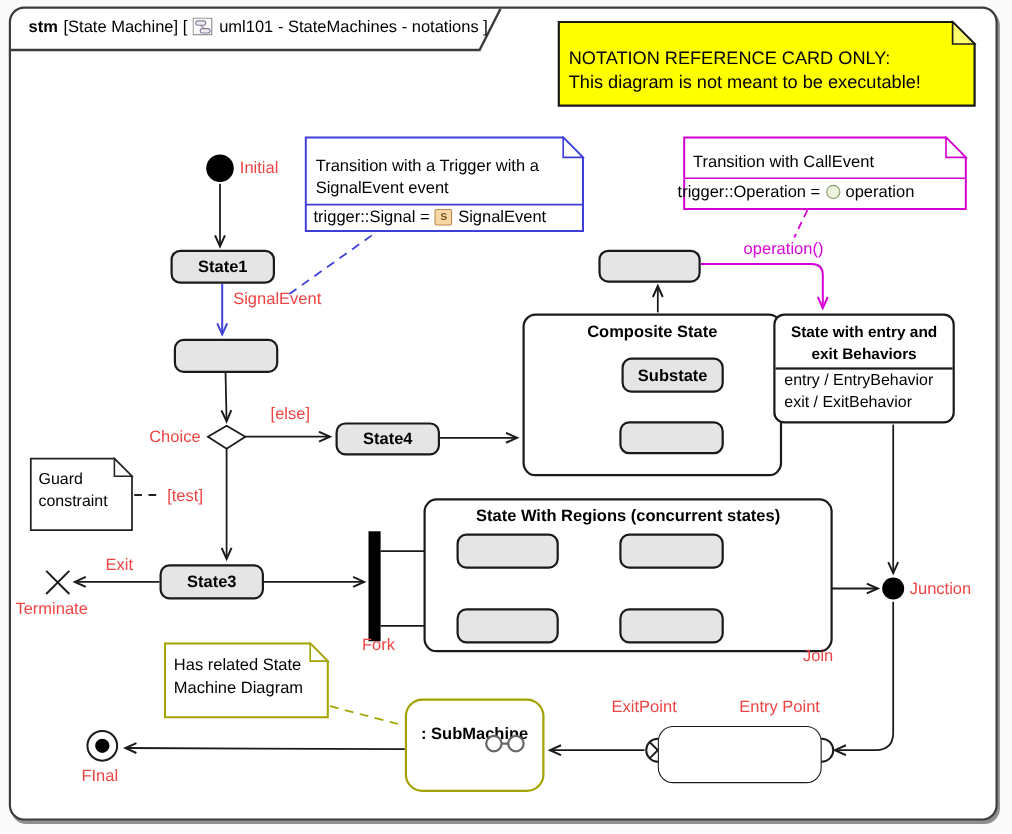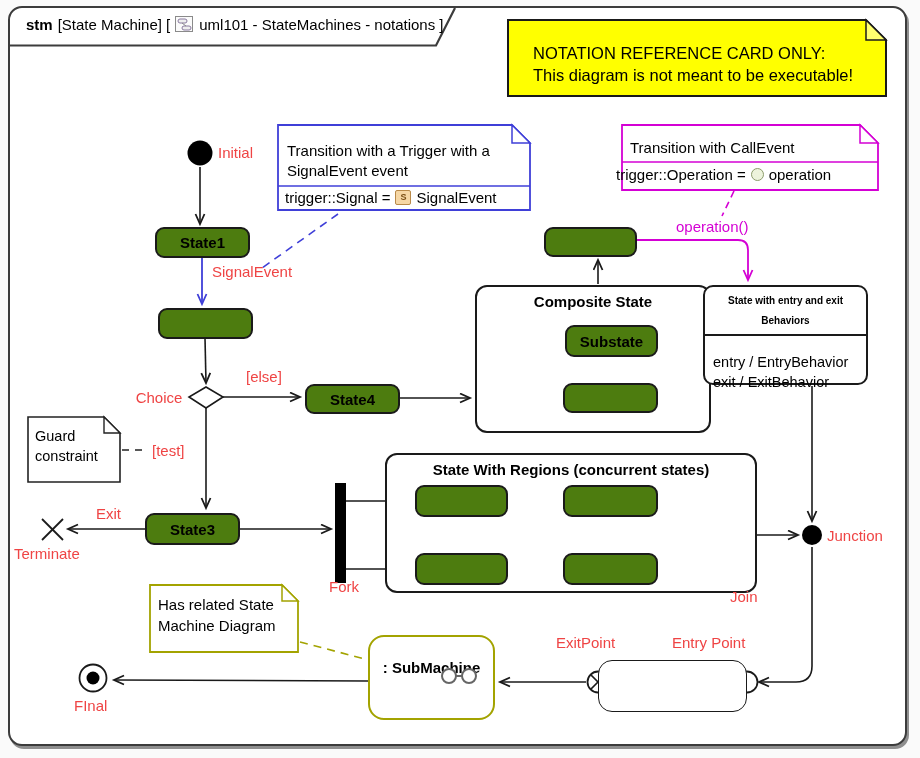--- a/index.html
+++ b/index.html
@@ -2,21 +2,21 @@
 <html><head>
 <meta charset="utf-8">
 <style>
   html,body{margin:0;padding:0;background:#fafafa;}
   .canvas{position:relative;width:920px;height:758px;background:#fafafa;
           font-family:"Liberation Sans",sans-serif;overflow:hidden;}
   .frame{position:absolute;left:8px;top:6px;width:899px;height:740px;
          border:2.5px solid #3c3c3c;border-radius:14px;background:#fff;
          box-shadow:2px 3px 0 #8f8f8f;box-sizing:border-box;}
   svg.layer{position:absolute;left:0;top:0;width:920px;height:758px;z-index:2;}
-  .state{position:absolute;background:#4d7c0f;border:2px solid #1a1a1a;border-radius:9px;
+  .state{position:absolute;background:#e5e5e5;border:2px solid #1a1a1a;border-radius:9px;
          display:flex;align-items:center;justify-content:center;font-weight:bold;
          font-size:15px;color:#000;box-sizing:border-box;z-index:3;}
   .bigstate{position:absolute;background:#fff;border:2px solid #1a1a1a;border-radius:12px;
          box-sizing:border-box;z-index:3;}
   .bigtitle{font-weight:bold;font-size:15px;text-align:center;margin-top:6px;color:#000;}
   .lbl{position:absolute;font-size:15px;color:#ef4444;white-space:nowrap;z-index:5;}
   .tabtext{position:absolute;left:26px;top:16px;font-size:15px;color:#000;z-index:5;
            display:flex;align-items:center;gap:5px;}
   .note-text{position:absolute;z-index:5;color:#000;}
   .expr{position:absolute;z-index:5;display:flex;align-items:center;gap:5px;font-size:15px;color:#000;}
@@ -174,22 +174,22 @@
 
   <div class="bigstate" style="left:475px;top:285px;width:236px;height:148px;">
     <div class="bigtitle">Composite State</div>
   </div>
   <div class="state" style="left:565px;top:325px;width:93px;height:32px;">
     <span>Substate</span>
   </div>
   <div class="state" style="left:563px;top:383px;width:95px;height:30px;"></div>
 
   <div class="bigstate" style="left:703px;top:285px;width:165px;height:100px;border-radius:10px;">
-    <div style="font-weight:bold;font-size:10px;text-align:center;padding:4px 6px 3px 6px;border-bottom:2px solid #1a1a1a;line-height:20px;">State with entry and exit Behaviors</div>
-    <div style="padding:16px 8px;font-size:14.5px;line-height:20px;">
+    <div style="font-weight:bold;font-size:14px;text-align:center;padding:4px 6px 3px 6px;border-bottom:2px solid #1a1a1a;line-height:20px;">State with entry and exit Behaviors</div>
+    <div style="padding:0 8px;font-size:14.5px;line-height:20px;">
       <div>entry / EntryBehavior</div>
       <div>exit / ExitBehavior</div>
     </div>
   </div>
 
   <div class="bigstate" style="left:385px;top:453px;width:372px;height:140px;">
     <div class="bigtitle" style="font-size:15px;">State With Regions (concurrent states)</div>
   </div>
   <div class="state" style="left:415px;top:485px;width:93px;height:32px;"></div>
   <div class="state" style="left:563px;top:485px;width:95px;height:32px;"></div>
@@ -222,21 +222,21 @@
     <span>[State Machine] [</span>
     <svg width="19" height="17">
       <rect x="0.5" y="0.5" width="17" height="15" fill="#fbfbfb" stroke="#8a8a8a"></rect>
       <rect x="3" y="3" width="9" height="4" rx="2" fill="#eee" stroke="#8a7aa0"></rect>
       <rect x="7" y="10" width="9" height="4" rx="2" fill="#eee" stroke="#8a7aa0"></rect>
       <line x1="7" y1="7" x2="11" y2="10" stroke="#8a8a8a"></line>
     </svg>
     <span>uml101 - StateMachines - notations ]</span>
   </div>
 
-  <div class="note-text" style="left:517px;top:42px;width:362px;font-size:16.5px;line-height:22px;margin-left:16px;">
+  <div class="note-text" style="left:517px;top:42px;width:362px;font-size:16.5px;line-height:22px;">
     <div>NOTATION REFERENCE CARD ONLY:</div>
     <div>This diagram is not meant to be executable!</div>
   </div>
 
   <div class="note-text" style="left:287px;top:141px;width:238px;font-size:15px;line-height:20px;">Transition with a Trigger with a SignalEvent event</div>
   <div class="expr" style="left:285px;top:189px;">
     <span>trigger::Signal =</span>
     <span class="s-icon">S</span>
     <span>SignalEvent</span>
   </div>

